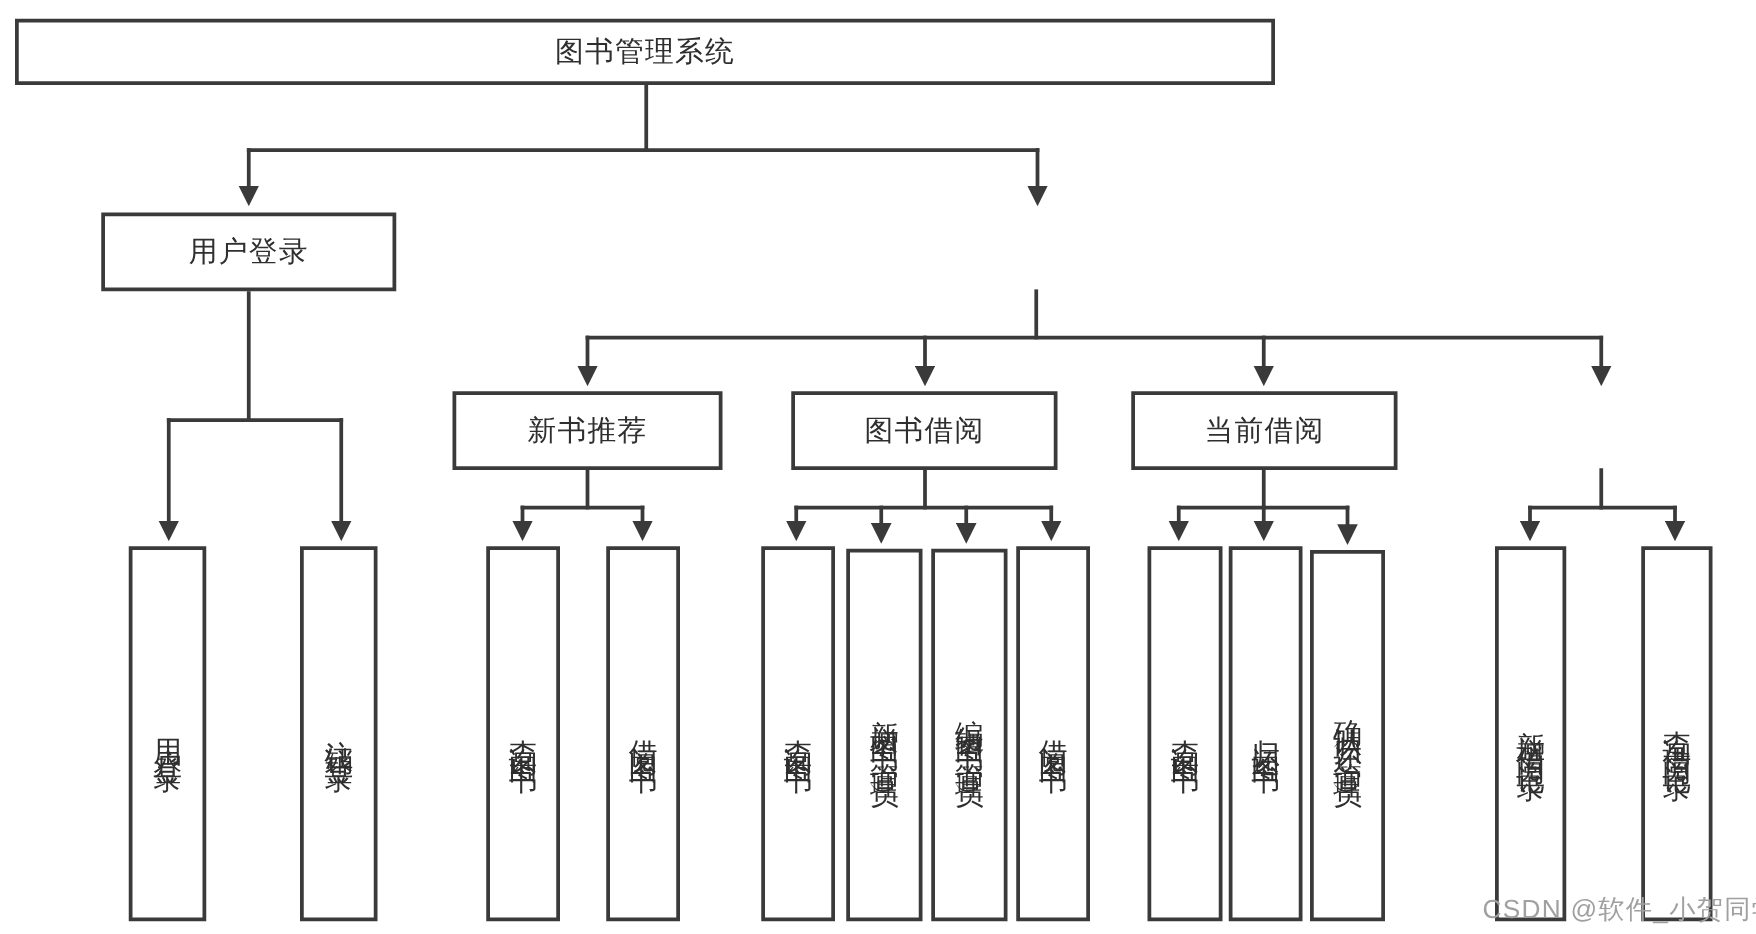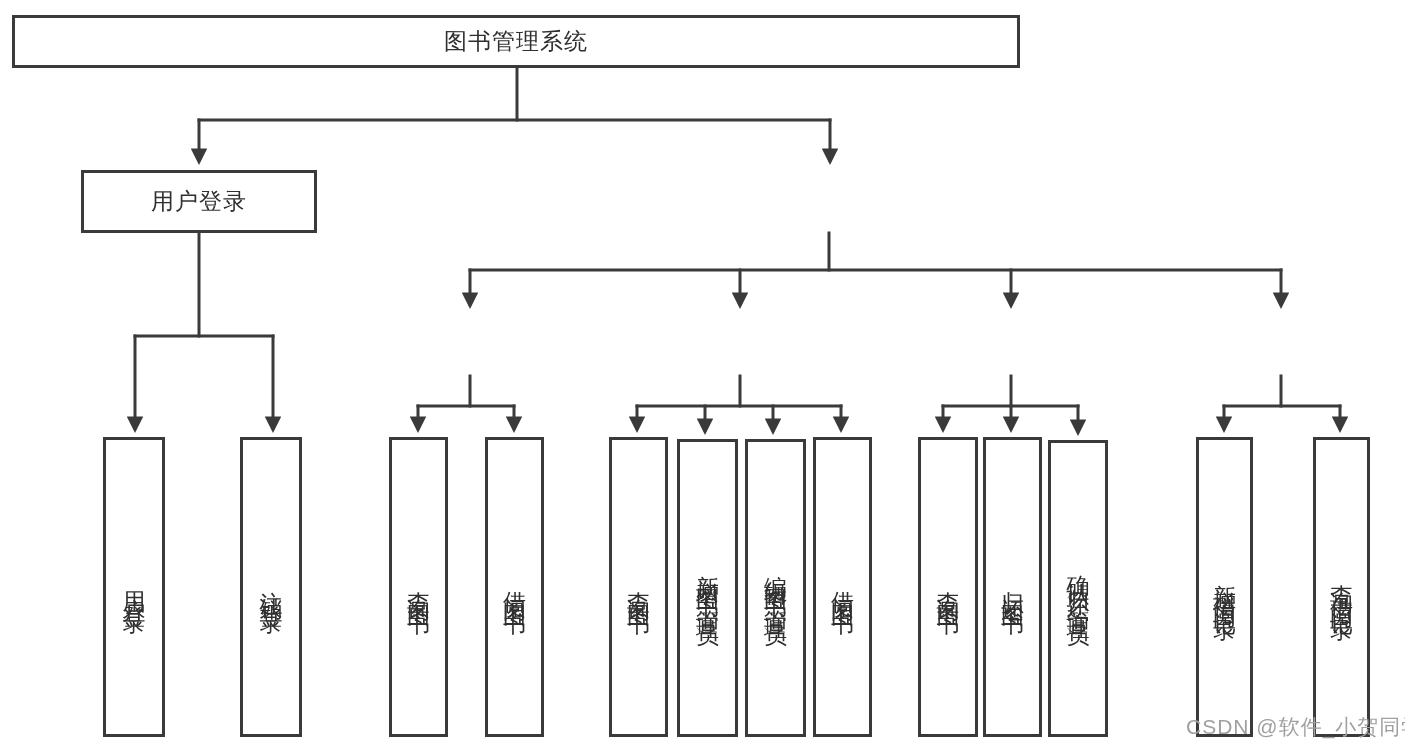--- a/index.html
+++ b/index.html
@@ -78,20 +78,29 @@
   </svg>
 
   <div class="node h-node" style="left:12px;top:15px;width:1008px;height:53px">
     <span>图书管理系统</span>
   </div>
 
   <div class="node h-node" style="left:81px;top:170px;width:236px;height:63px">
     <span>用户登录</span>
   </div>
 
+  <div class="node h-node" style="left:362px;top:313px;width:216px;height:63px">
+    <span>新书推荐</span>
+  </div>
+  <div class="node h-node" style="left:633px;top:313px;width:213px;height:63px">
+    <span>图书借阅</span>
+  </div>
+  <div class="node h-node" style="left:905px;top:313px;width:213px;height:63px">
+    <span>当前借阅</span>
+  </div>
 
   <div class="node v-node" style="left:103px;top:437px;width:62px;height:300px">
     <span>用户登录</span>
   </div>
   <div class="node v-node" style="left:240px;top:437px;width:62px;height:300px">
     <span>注销登录</span>
   </div>
 
   <div class="node v-node" style="left:389px;top:437px;width:59px;height:300px">
     <span>查询图书</span>

